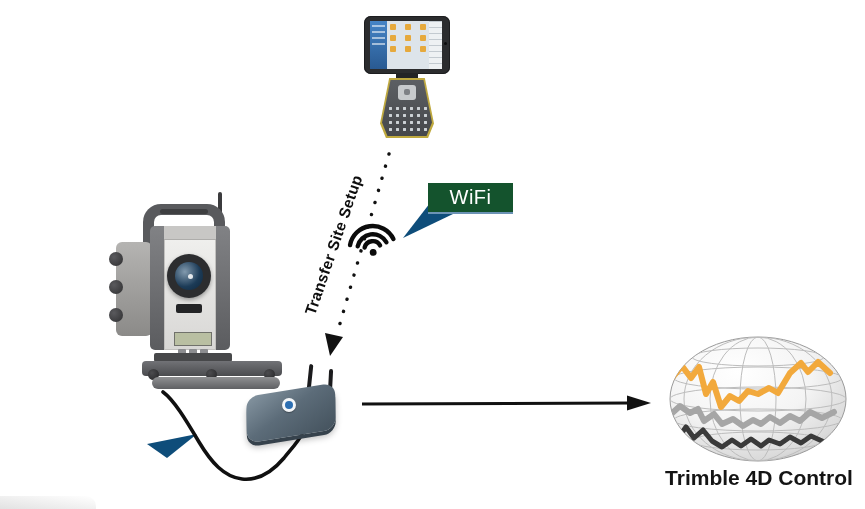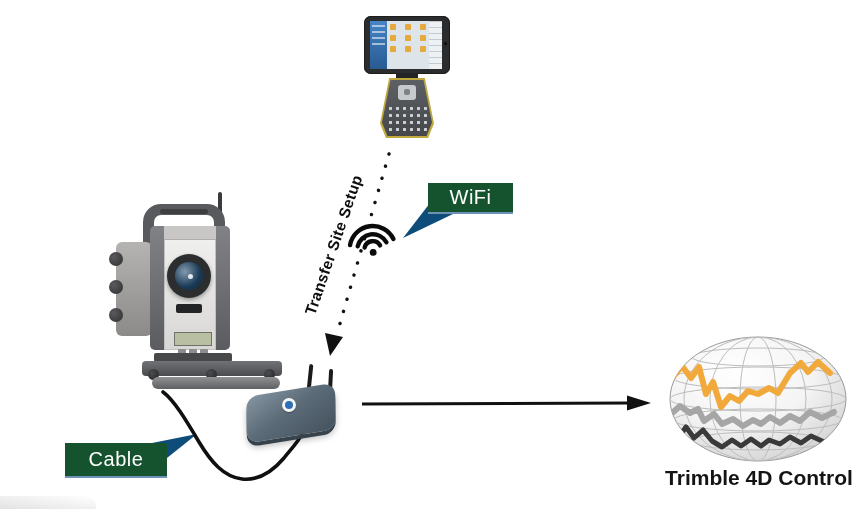--- a/index.html
+++ b/index.html
@@ -222,21 +222,18 @@
     <div class="rlogo">
         <i></i>
       </div>
   </div>
 
   <div id="transfer-label">Transfer Site Setup</div>
 
   <div id="wifi-box" class="callout">
     <span>WiFi</span>
   </div>
-  <div id="cable-box" class="callout">
-    <span>Cable</span>
-  </div>
 
   <div id="t4d-label">Trimble 4D Control</div>
 
   <div id="bottom-remnant"></div>
 
 </div>
 
 </body></html>

